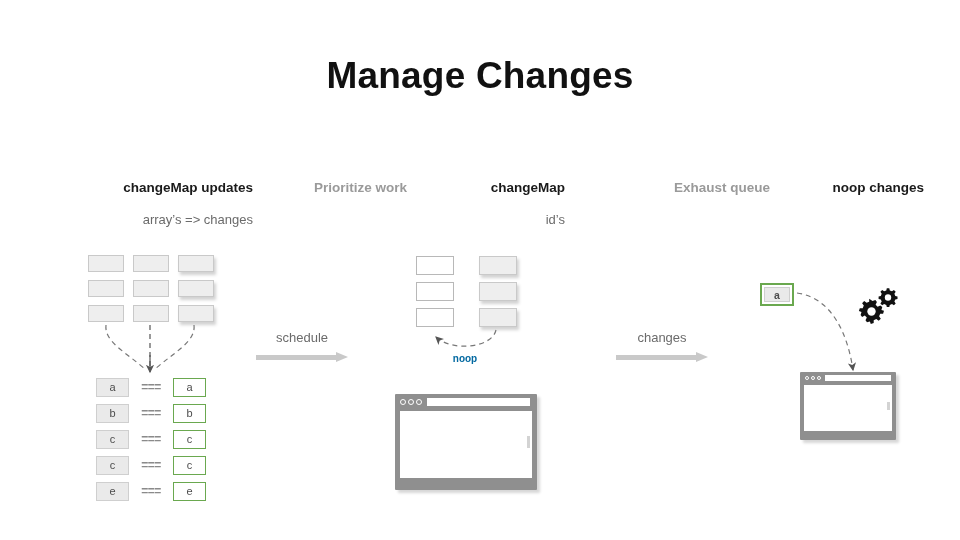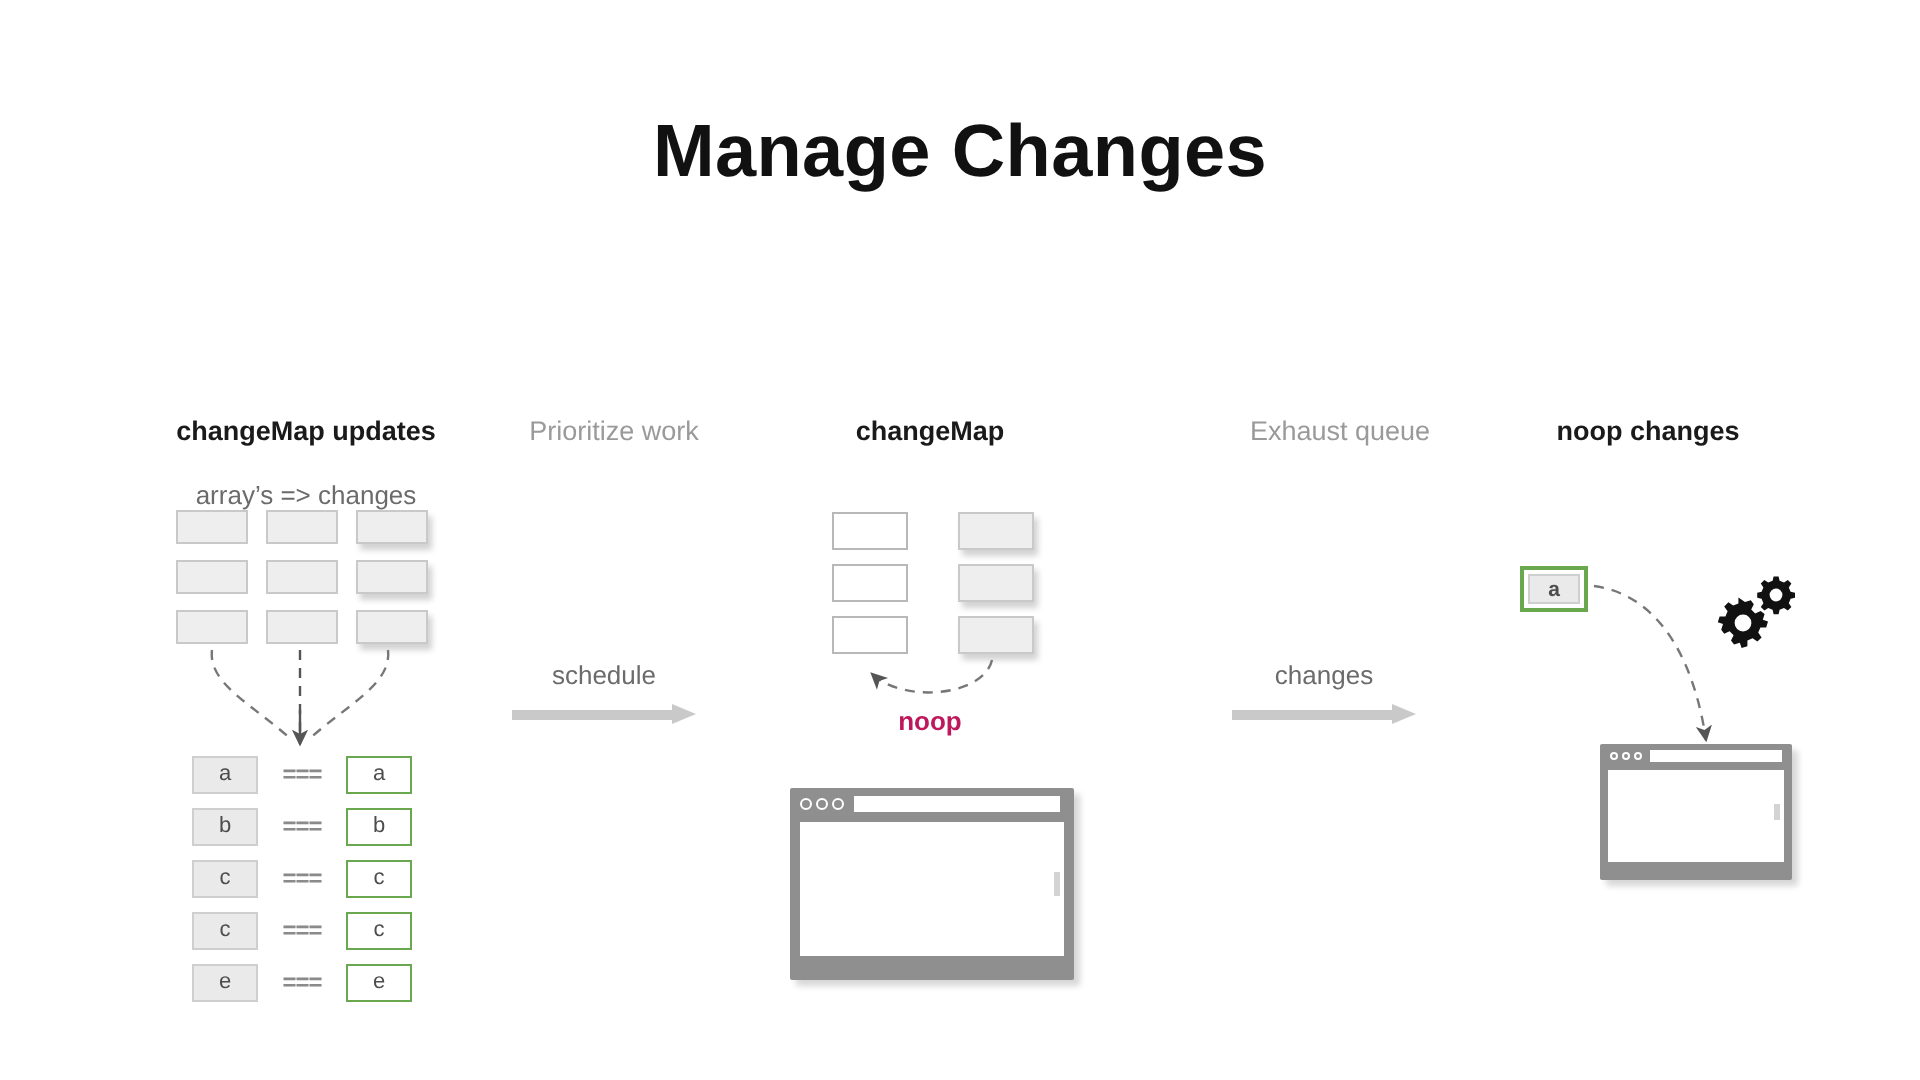--- a/index.html
+++ b/index.html
@@ -31,32 +31,31 @@
     text-align: center;
     font-size: 37px;
     font-weight: 700;
     color: #111111;
     letter-spacing: 0.2px;
   }
 
   
   .col-head {
     position: absolute;
-    text-align: center;
+    text-align: right;
     width: 200px;
     font-size: 13.5px;
-    margin-top: 28px;
   }
   .col-head .title {
     font-weight: 700;
     color: #1a1a1a;
     white-space: nowrap;
   }
   .col-head .title.muted {
-    font-weight: 400;
+    font-weight: 700;
     color: #9a9a9a;
   }
   .col-head .sub {
     margin-top: 17px;
     font-weight: 400;
     color: #6b6b6b;
     white-space: nowrap;
     font-size: 13px;
   }
 
@@ -148,23 +147,23 @@
     height: 19px;
     left: 0;
   }
 
   .noop-label {
     position: absolute;
     left: 432px;
     top: 353px;
     width: 66px;
     text-align: center;
-    font-size: 13px;
-    font-weight: 700;
-    color: #be185d;
+    font-size: 10px;
+    font-weight: 700;
+    color: #0369a1;
   }
 
   
   .flow-arrow {
     position: absolute;
     height: 10px;
   }
   .flow-arrow .bar {
     position: absolute;
     left: 0;
@@ -320,20 +319,21 @@
     <div class="sub">array’s =&gt; changes</div>
   </div>
 
   <div class="col-head" id="head-prioritize">
     <div class="title muted">Prioritize work</div>
     <div class="sub"></div>
   </div>
 
   <div class="col-head" id="head-workqueue">
     <div class="title">changeMap</div>
+    <div class="sub">id’s</div>
   </div>
 
   <div class="col-head" id="head-exhaust">
     <div class="title muted">Exhaust queue</div>
     <div class="sub"></div>
   </div>
 
   <div class="col-head" id="head-apply">
     <div class="title">noop changes</div>
   </div>

